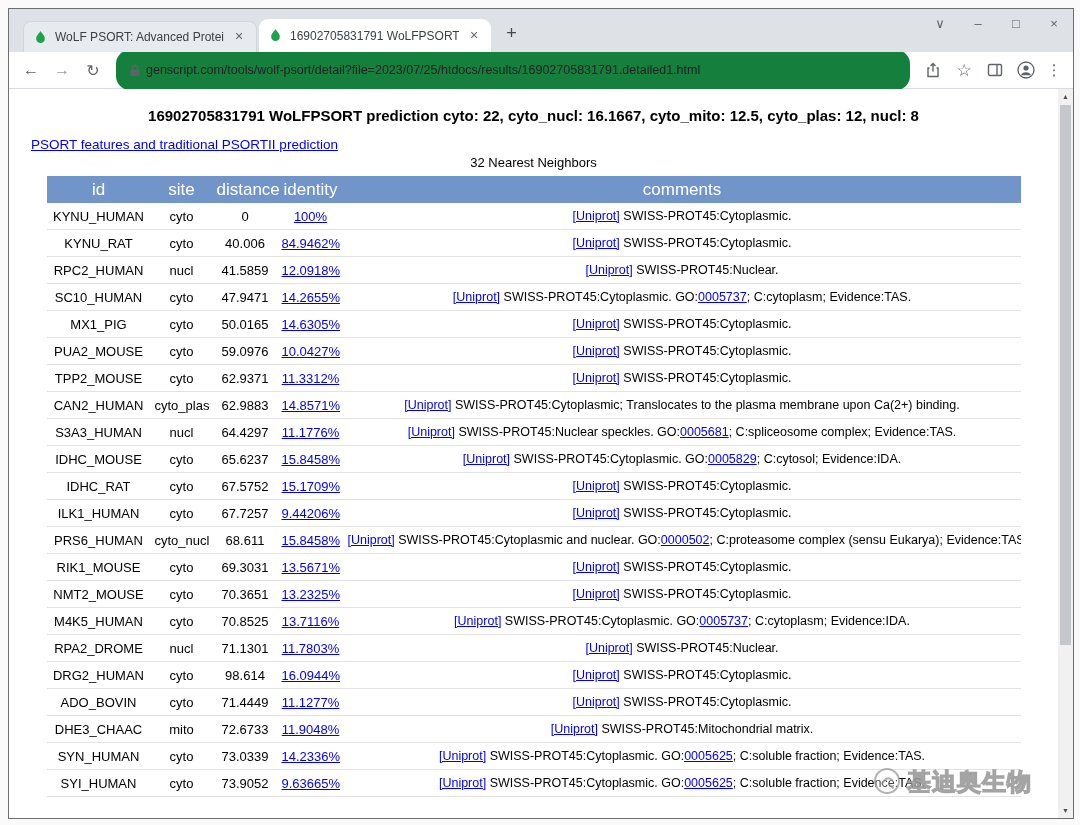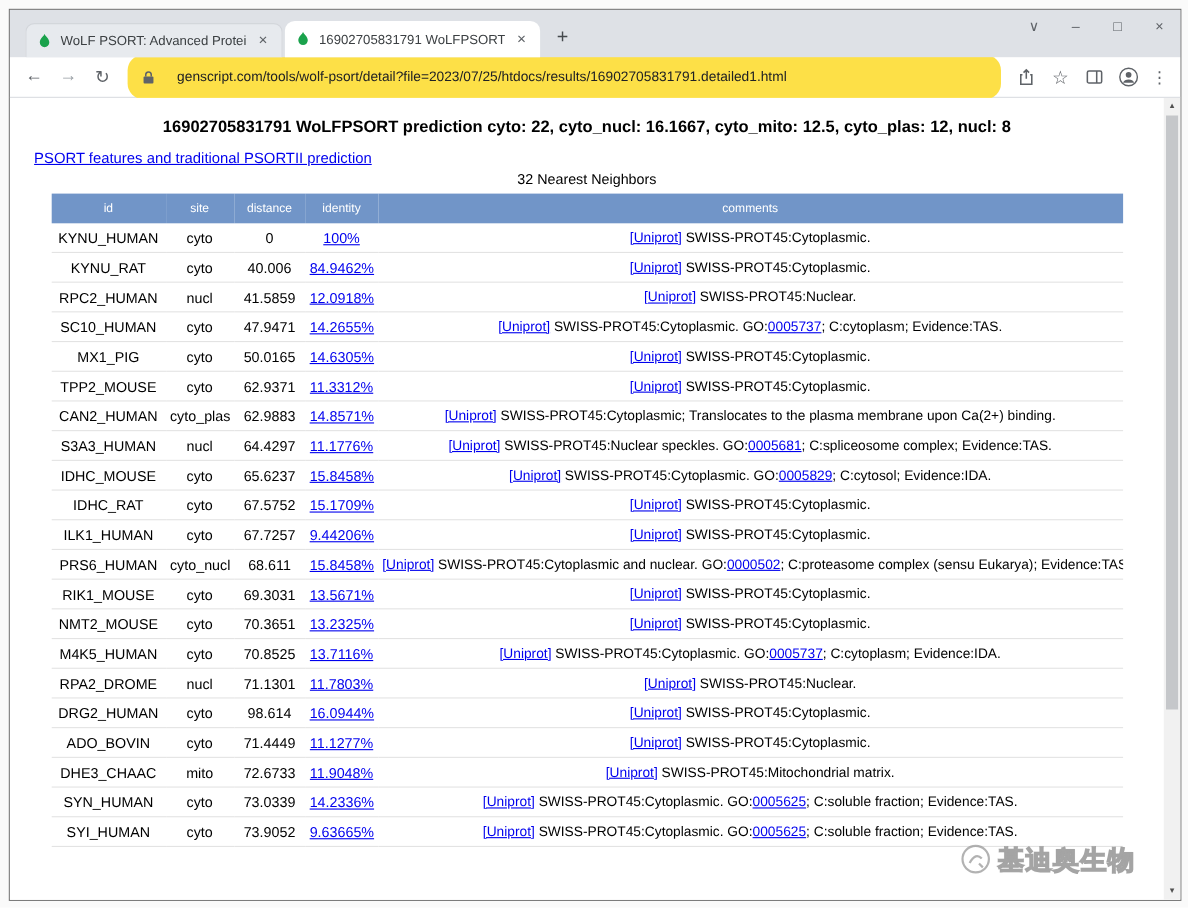--- a/index.html
+++ b/index.html
@@ -17,33 +17,33 @@
   .newtab{width:27px;height:27px;margin:0 0 5px 7px;text-align:center;line-height:26px;font-size:18px;color:#45494d;border-radius:50%;cursor:pointer;}
   .wincontrols{position:absolute;right:0;top:0;height:30px;display:flex;}
   .wincontrols span{width:38px;text-align:center;line-height:29px;font-size:13px;color:#5f6368;cursor:pointer;}
 
   
   .toolbar{height:36px;background:#fff;border-bottom:1px solid #d7dade;display:flex;align-items:center;padding:0 8px;gap:3px;flex:0 0 auto;}
   .navbtn{width:28px;height:28px;display:flex;align-items:center;justify-content:center;font-size:16px;color:#5f6368;border-radius:50%;flex:0 0 auto;cursor:pointer;}
   .navbtn.fwd{color:#9aa0a6;}
   .navbtn.star{font-size:17px;}
   .navbtn.kebab{font-size:15px;width:22px;}
-  .omnibox{flex:1;height:40px;background:#fde047;border-radius:14px;display:flex;align-items:center;padding:0 13px;gap:20px;margin:0 6px;overflow:hidden;}
+  .omnibox{flex:1;height:40px;background:#15803d;border-radius:14px;display:flex;align-items:center;padding:0 13px;gap:5px;margin:0 6px;overflow:hidden;}
   .urltext{font-size:12.5px;color:#202124;white-space:nowrap;overflow:hidden;}
 
   
   .content{flex:1;position:relative;background:#fff;overflow:hidden;}
   .page{position:absolute;left:0;top:0;right:15px;bottom:0;padding-top:16px;overflow:hidden;}
   .title{margin:2px 30px 11px;font-size:15px;font-weight:bold;text-align:center;color:#000;}
   .features-row{margin:0 0 2px 22px;}
   a.lnk,.lnk{color:#0000ee;text-decoration:underline;cursor:pointer;}
   .features{font-size:13.5px;}
   .caption{text-align:center;font-size:13px;color:#000;margin:0 0 6px 0;}
   table{width:974px;margin:0 auto;border-collapse:collapse;font-size:13px;table-layout:fixed;}
-  thead th{background:#7195c8;color:#fff;font-weight:normal;height:27px;padding:0 4px;font-size:11px;text-align:center;}
+  thead th{background:#7195c8;color:#fff;font-weight:normal;height:27px;padding:0 4px;font-size:17px;text-align:center;}
   tbody td{height:24px;padding:1px 4px;text-align:center;border-bottom:1px solid #e3e3e3;color:#000;white-space:nowrap;overflow:hidden;}
   tbody td.comments{font-size:12.5px;}
 
   
   .scrollbar{position:absolute;top:0;right:0;width:15px;height:100%;background:#f1f1f1;display:flex;flex-direction:column;justify-content:space-between;}
   .scroll-arrow{height:15px;text-align:center;font-size:7px;line-height:15px;color:#505050;cursor:pointer;}
   .scroll-thumb{position:absolute;top:16px;left:2px;width:11px;height:540px;background:#c5c7ca;cursor:pointer;}
 
   
   .watermark{position:absolute;right:26px;bottom:20px;display:flex;align-items:flex-start;gap:5px;pointer-events:none;opacity:.9;}
@@ -172,20 +172,27 @@
               <td class="comments"><a class="lnk">[Uniprot]</a><span> SWISS-PROT45:Cytoplasmic. GO:</span><a class="lnk">0005737</a><span>; C:cytoplasm; Evidence:TAS.</span></td>
             </tr>
             <tr>
               <td>MX1_PIG</td>
               <td>cyto</td>
               <td>50.0165</td>
               <td><a class="lnk">14.6305%</a></td>
               <td class="comments"><a class="lnk">[Uniprot]</a><span> SWISS-PROT45:Cytoplasmic.</span></td>
             </tr>
             <tr>
+              <td>PUA2_MOUSE</td>
+              <td>cyto</td>
+              <td>59.0976</td>
+              <td><a class="lnk">10.0427%</a></td>
+              <td class="comments"><a class="lnk">[Uniprot]</a><span> SWISS-PROT45:Cytoplasmic.</span></td>
+            </tr>
+            <tr>
               <td>TPP2_MOUSE</td>
               <td>cyto</td>
               <td>62.9371</td>
               <td><a class="lnk">11.3312%</a></td>
               <td class="comments"><a class="lnk">[Uniprot]</a><span> SWISS-PROT45:Cytoplasmic.</span></td>
             </tr>
             <tr>
               <td>CAN2_HUMAN</td>
               <td>cyto_plas</td>
               <td>62.9883</td>

